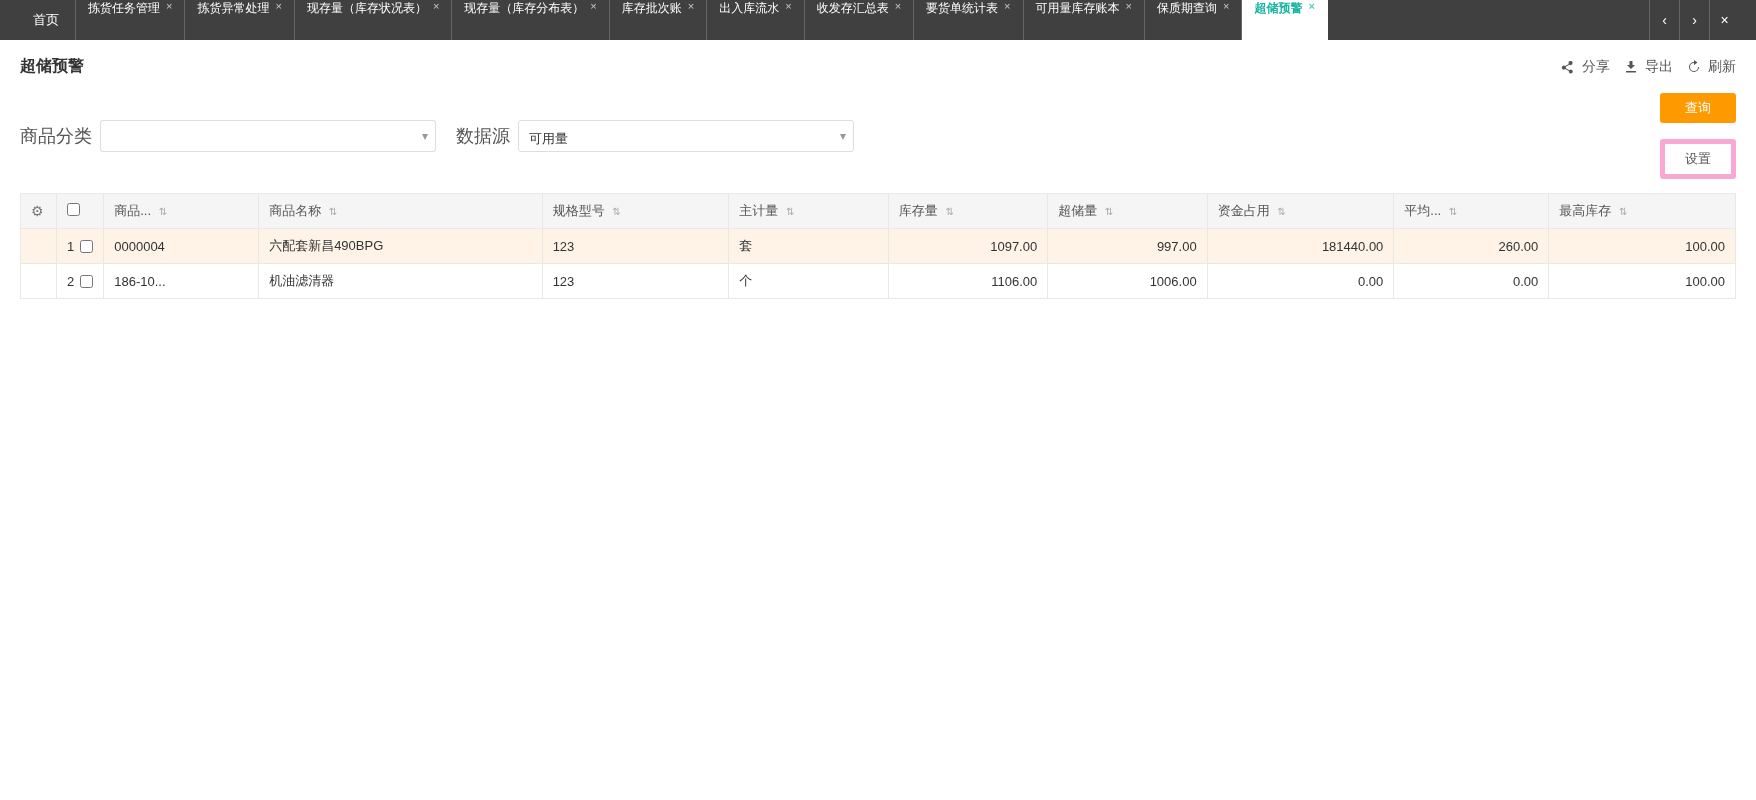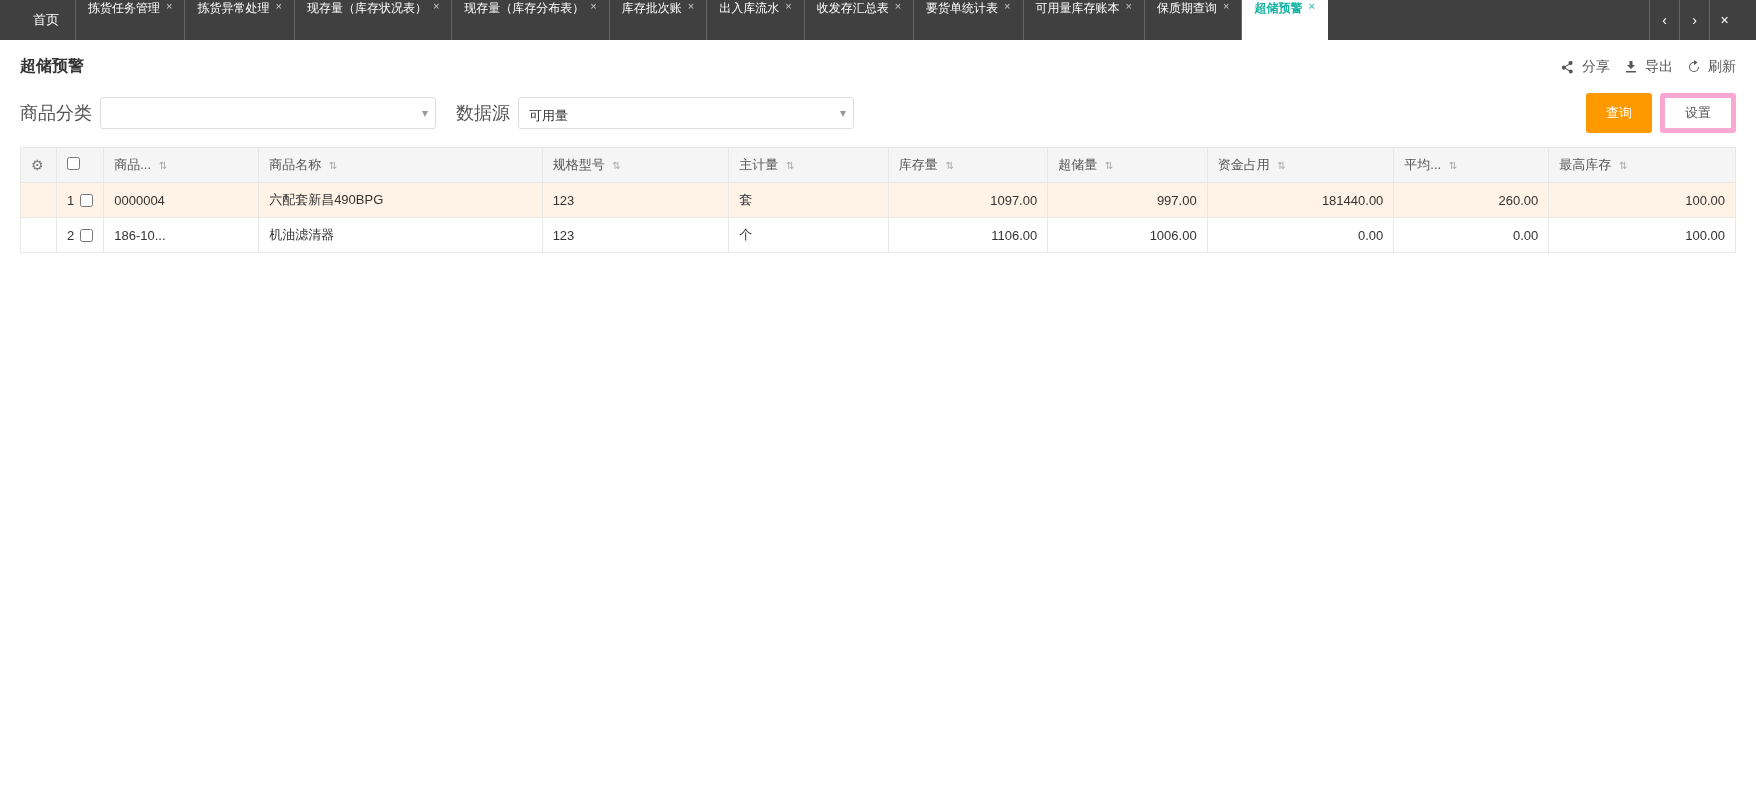--- a/index.html
+++ b/index.html
@@ -134,21 +134,22 @@
       right: 8px;
       top: 50%;
       transform: translateY(-50%);
       pointer-events: none;
       color: #999;
       font-size: 12px;
     }
     .action-buttons {
       margin-left: auto;
       display: flex;
-      gap: 8px;
+      gap: 16px;
+      flex-direction: column;
     }
     .btn-query {
       background: #f90;
       color: #fff;
       border: none;
       border-radius: 3px;
       padding: 6px 20px;
       font-size: 13px;
       cursor: pointer;
     }

